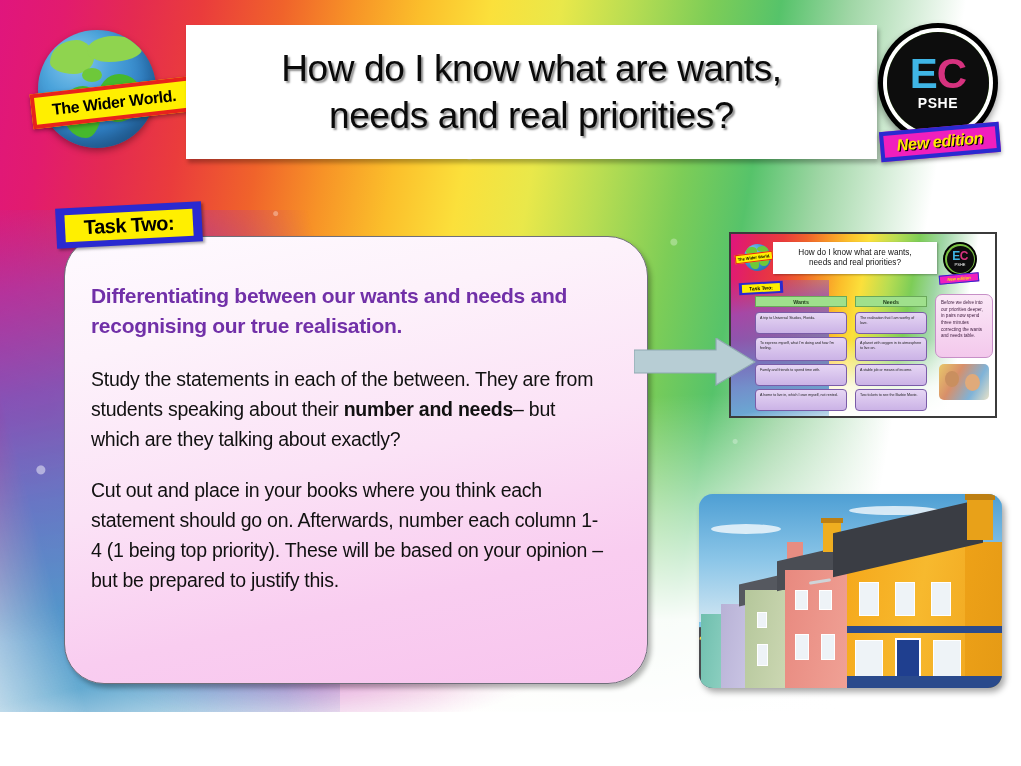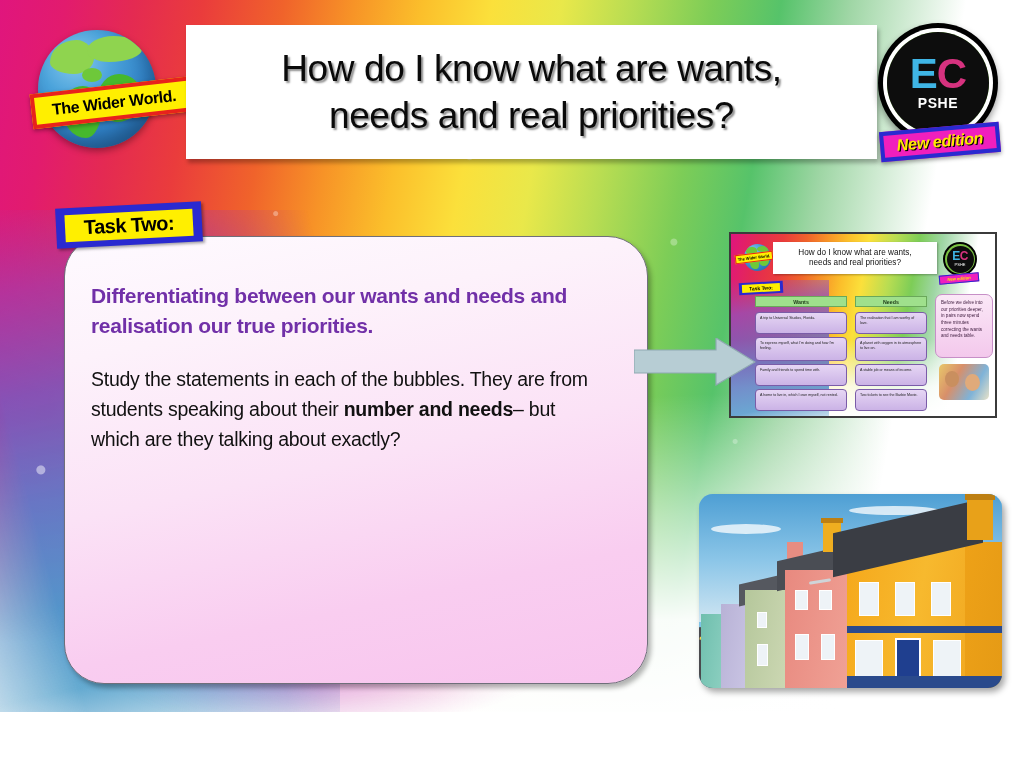--- a/index.html
+++ b/index.html
@@ -508,22 +508,23 @@
     </div>
   </div>
 
   <div class="task-badge">
     <div class="task-badge-inner">
       <span>Task Two:</span>
     </div>
   </div>
 
   <div class="task-panel">
-    <div class="task-heading">Differentiating between our wants and needs and realisation our true priorities.</div>
-    <p class="task-para"><span>Study the statements in each of the bubbles. They are from students speaking about their </span><b>number and needs</b><span>– but which are they talking about exactly?</span></p>
+    <div class="task-heading">Differentiating between our wants and needs and recognising our true realisation.</div>
+    <p class="task-para"><span>Study the statements in each of the between. They are from students speaking about their </span><b>number and needs</b><span>– but which are they talking about exactly?</span></p>
+    <p class="task-para">Cut out and place in your books where you think each statement should go on. Afterwards, number each column 1-4 (1 being top priority). These will be based on your opinion – but be prepared to justify this.</p>
   </div>
 
   <div class="arrow">
     <svg width="122" height="48" viewBox="0 0 122 48">
       <polygon points="0,12 82,12 82,0 121,24 82,47 82,35 0,35" fill="#b7cdd4" stroke="#8fa9b1" stroke-width="1.2"></polygon>
     </svg>
   </div>
 
   <div class="thumb">
     <div class="thumb-bg"></div>

